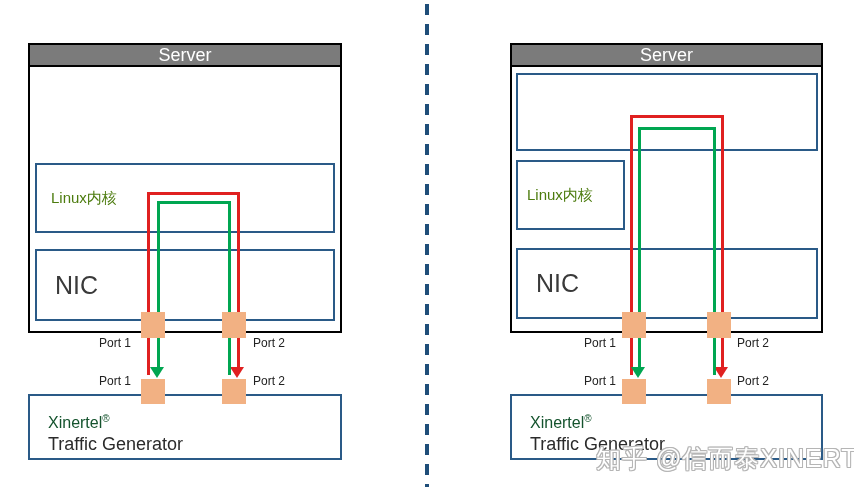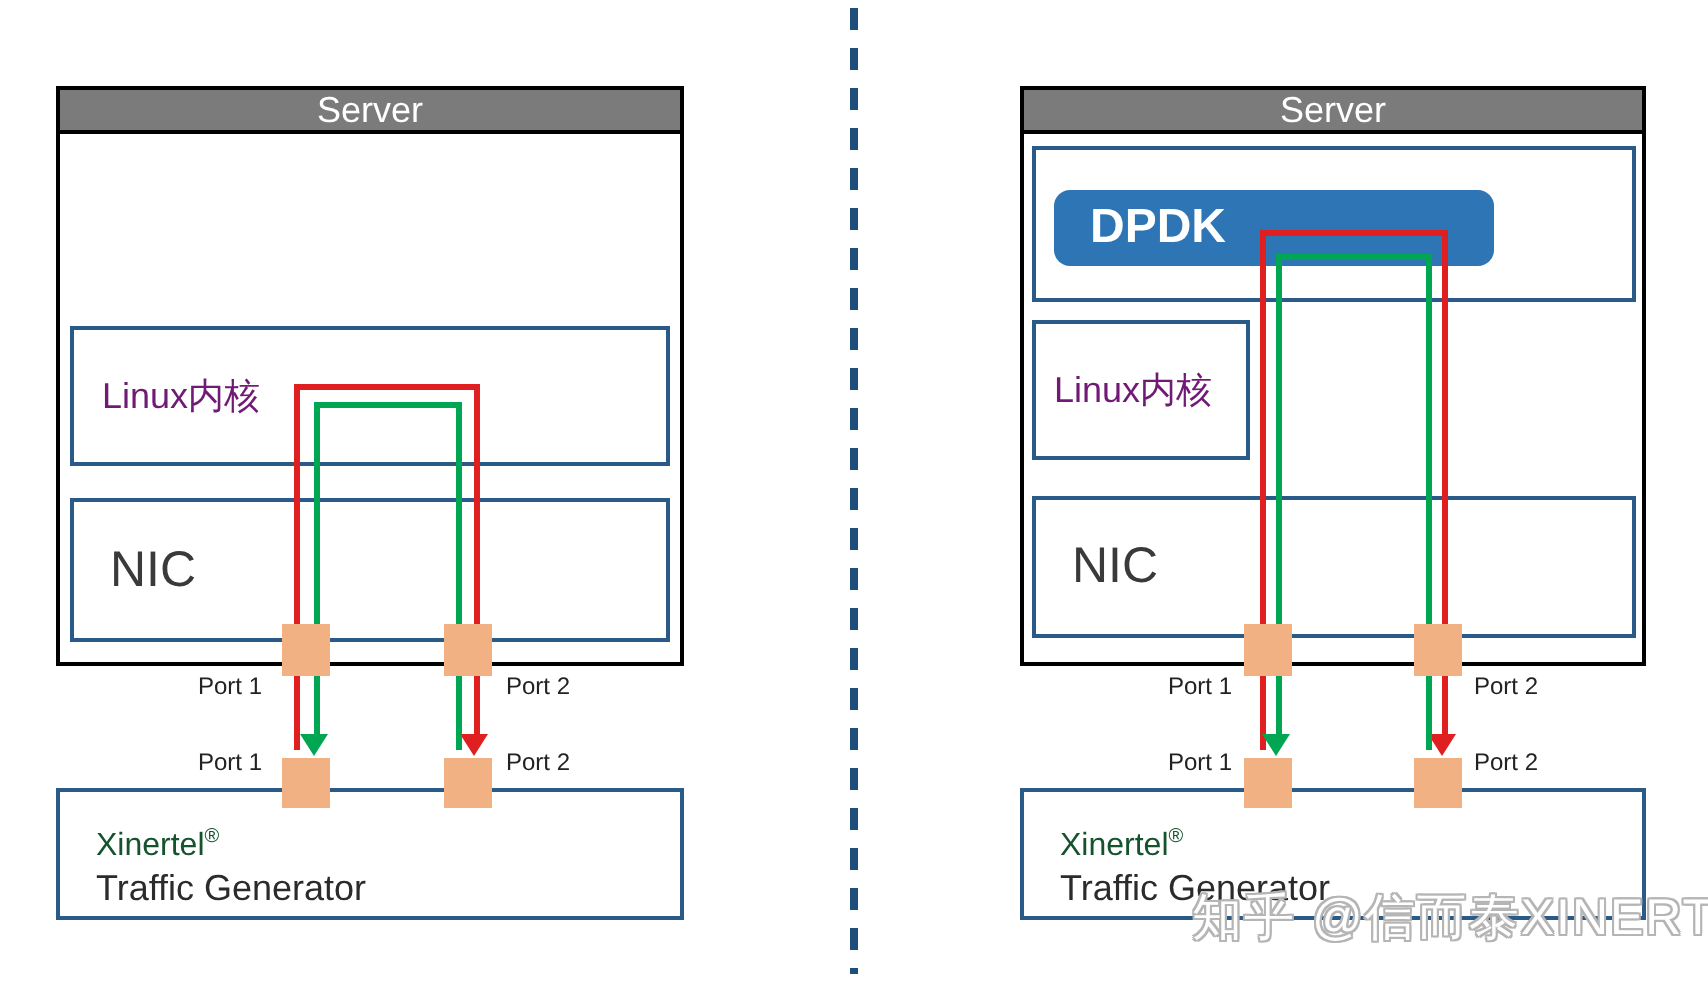--- a/index.html
+++ b/index.html
@@ -44,21 +44,21 @@
 
   
   .layer-box {
     position: absolute;
     border: 2px solid var(--box-border);
     background: #ffffff;
     z-index: 1;
     display: flex; align-items: center;
   }
   .label-lg { font-size: 25px; color: #3a3a3a; }
-  .label-md { font-size: 18px; color: #701a75; }
+  .label-md { font-size: 15px; color: #4d7c0f; }
 
   
   .dpdk-box {
     position: absolute;
     background: var(--dpdk-bg);
     border-radius: 8px;
     color: var(--dpdk-text);
     font-size: 24px; font-weight: 600;
     display: flex; align-items: center;
     padding-left: 18px;
@@ -174,23 +174,20 @@
     </div>
     <div class="tg-line2">Traffic Generator</div>
   </div>
 
   <div class="server-outer" style="left:510px;top:43px;width:313px;height:290px;">
     <div class="server-header">Server</div>
   </div>
 
   <div class="layer-box" style="left:516px;top:73px;width:302px;height:78px;"></div>
 
-  <div class="dpdk-box" style="left:527px;top:95px;width:220px;height:38px;">
-    <span>DPDK</span>
-  </div>
 
   <div class="layer-box" style="left:516px;top:160px;width:109px;height:70px;padding-left:9px;">
     <span class="label-md">Linux内核</span>
   </div>
 
   <div class="layer-box" style="left:516px;top:248px;width:302px;height:71px;padding-left:18px;">
     <span class="label-lg">NIC</span>
   </div>
 
   <div class="vline red" style="left:630px;top:115px;height:260px;"></div>

